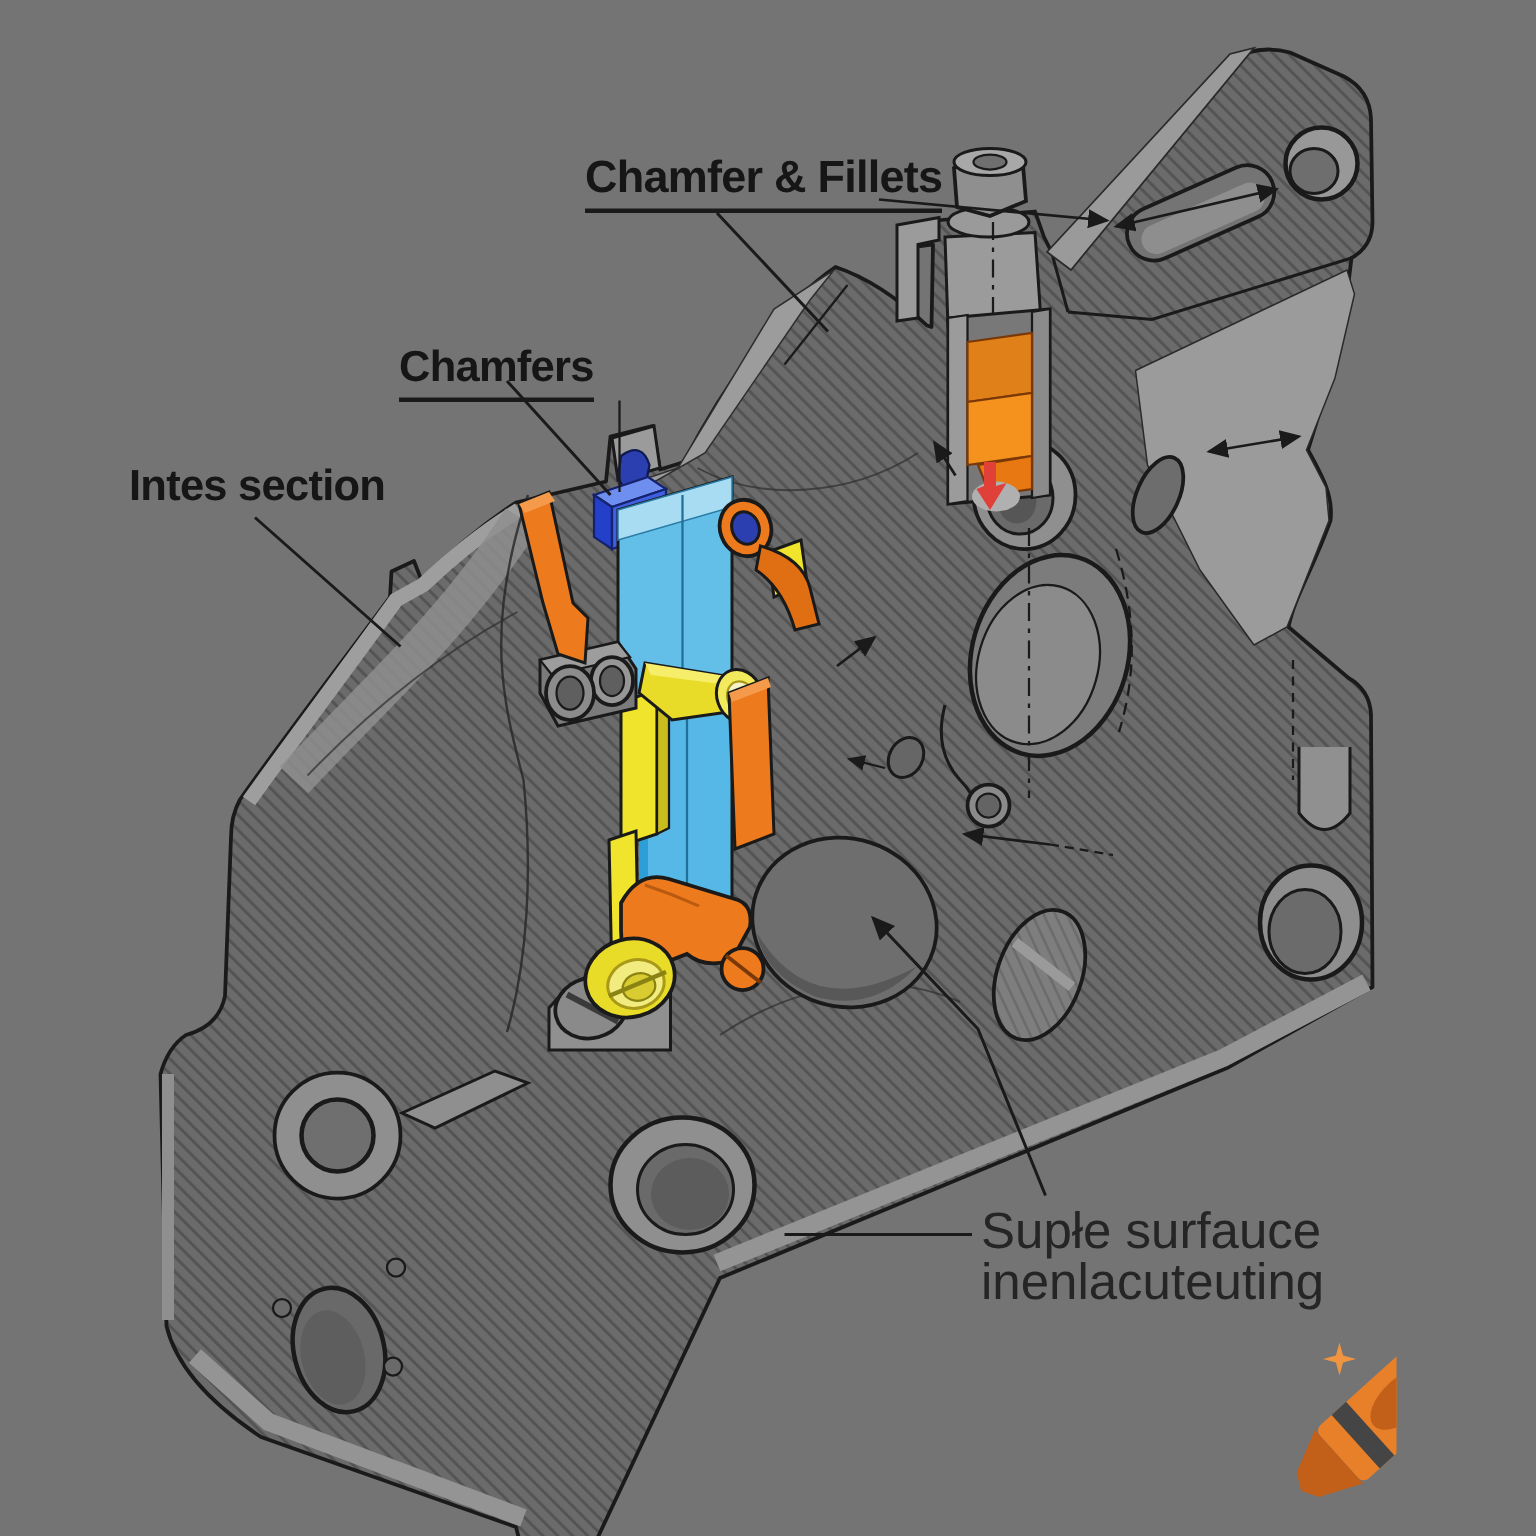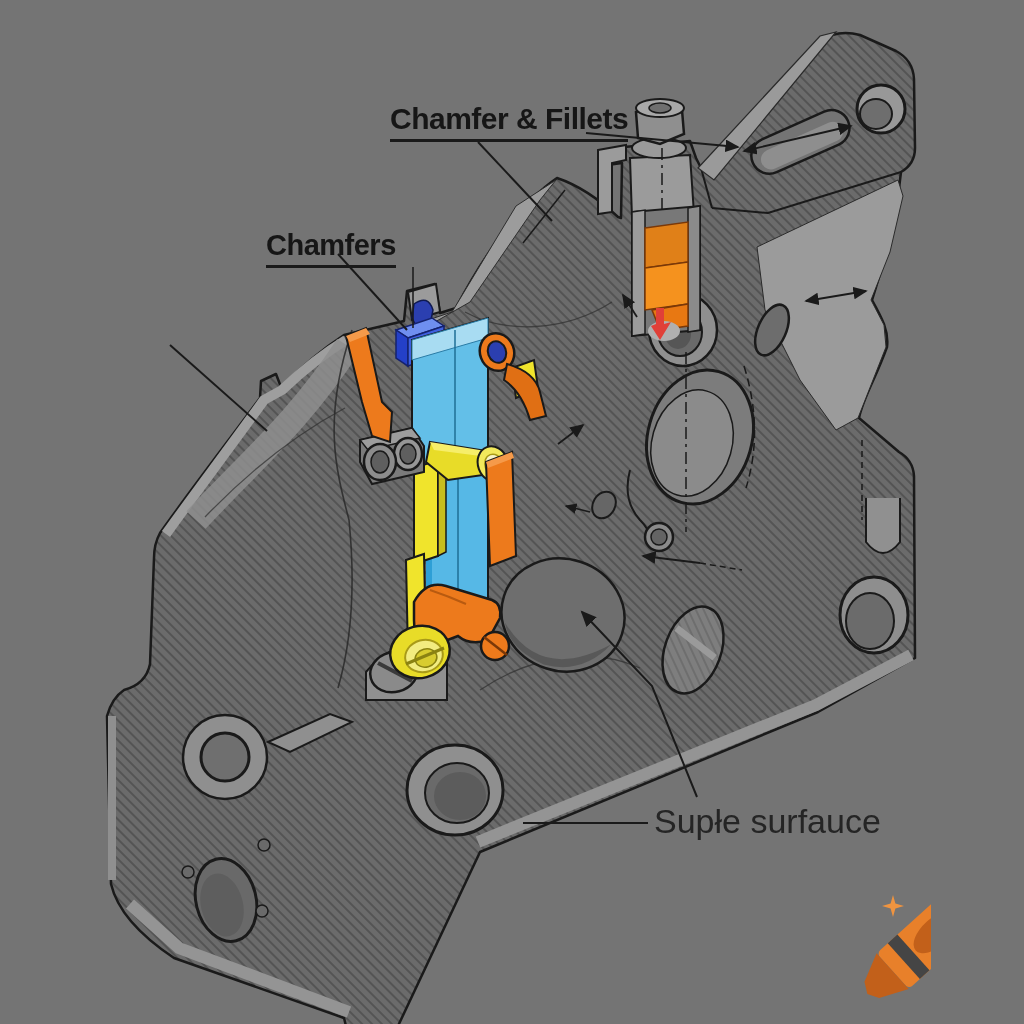--- a/index.html
+++ b/index.html
@@ -244,17 +244,19 @@
       <rect x="990" y="911" width="8" height="44" rx="3" fill="#D8751F"></rect>
     </g>
     <path d="M893,895 L895.4,903.6 904,906 895.4,908.4 893,917 890.6,908.4 882,906 890.6,903.6 Z" fill="#EF9440"></path>
     <path d="M967,924 L971.4,939.6 987,944 971.4,948.4 967,964 962.6,948.4 947,944 962.6,939.6 Z" fill="#EF9440"></path>
     <path d="M991,969 L992.8,975.2 999,977 992.8,978.8 991,985 989.2,978.8 983,977 989.2,975.2 Z" fill="#EF9440"></path>
   </g>
 </svg>
 
 <div class="label underlined" id="label-chamfer-fillets">Chamfer &amp; Fillets</div>
 <div class="label underlined" id="label-chamfers">Chamfers</div>
+<div class="label" id="label-intes">Intes section</div>
 <div class="label" id="label-surface">
   <div>Supłe surfauce</div>
+  <div>inenlacuteuting</div>
 </div>
 
 </div>
 
 </body></html>

